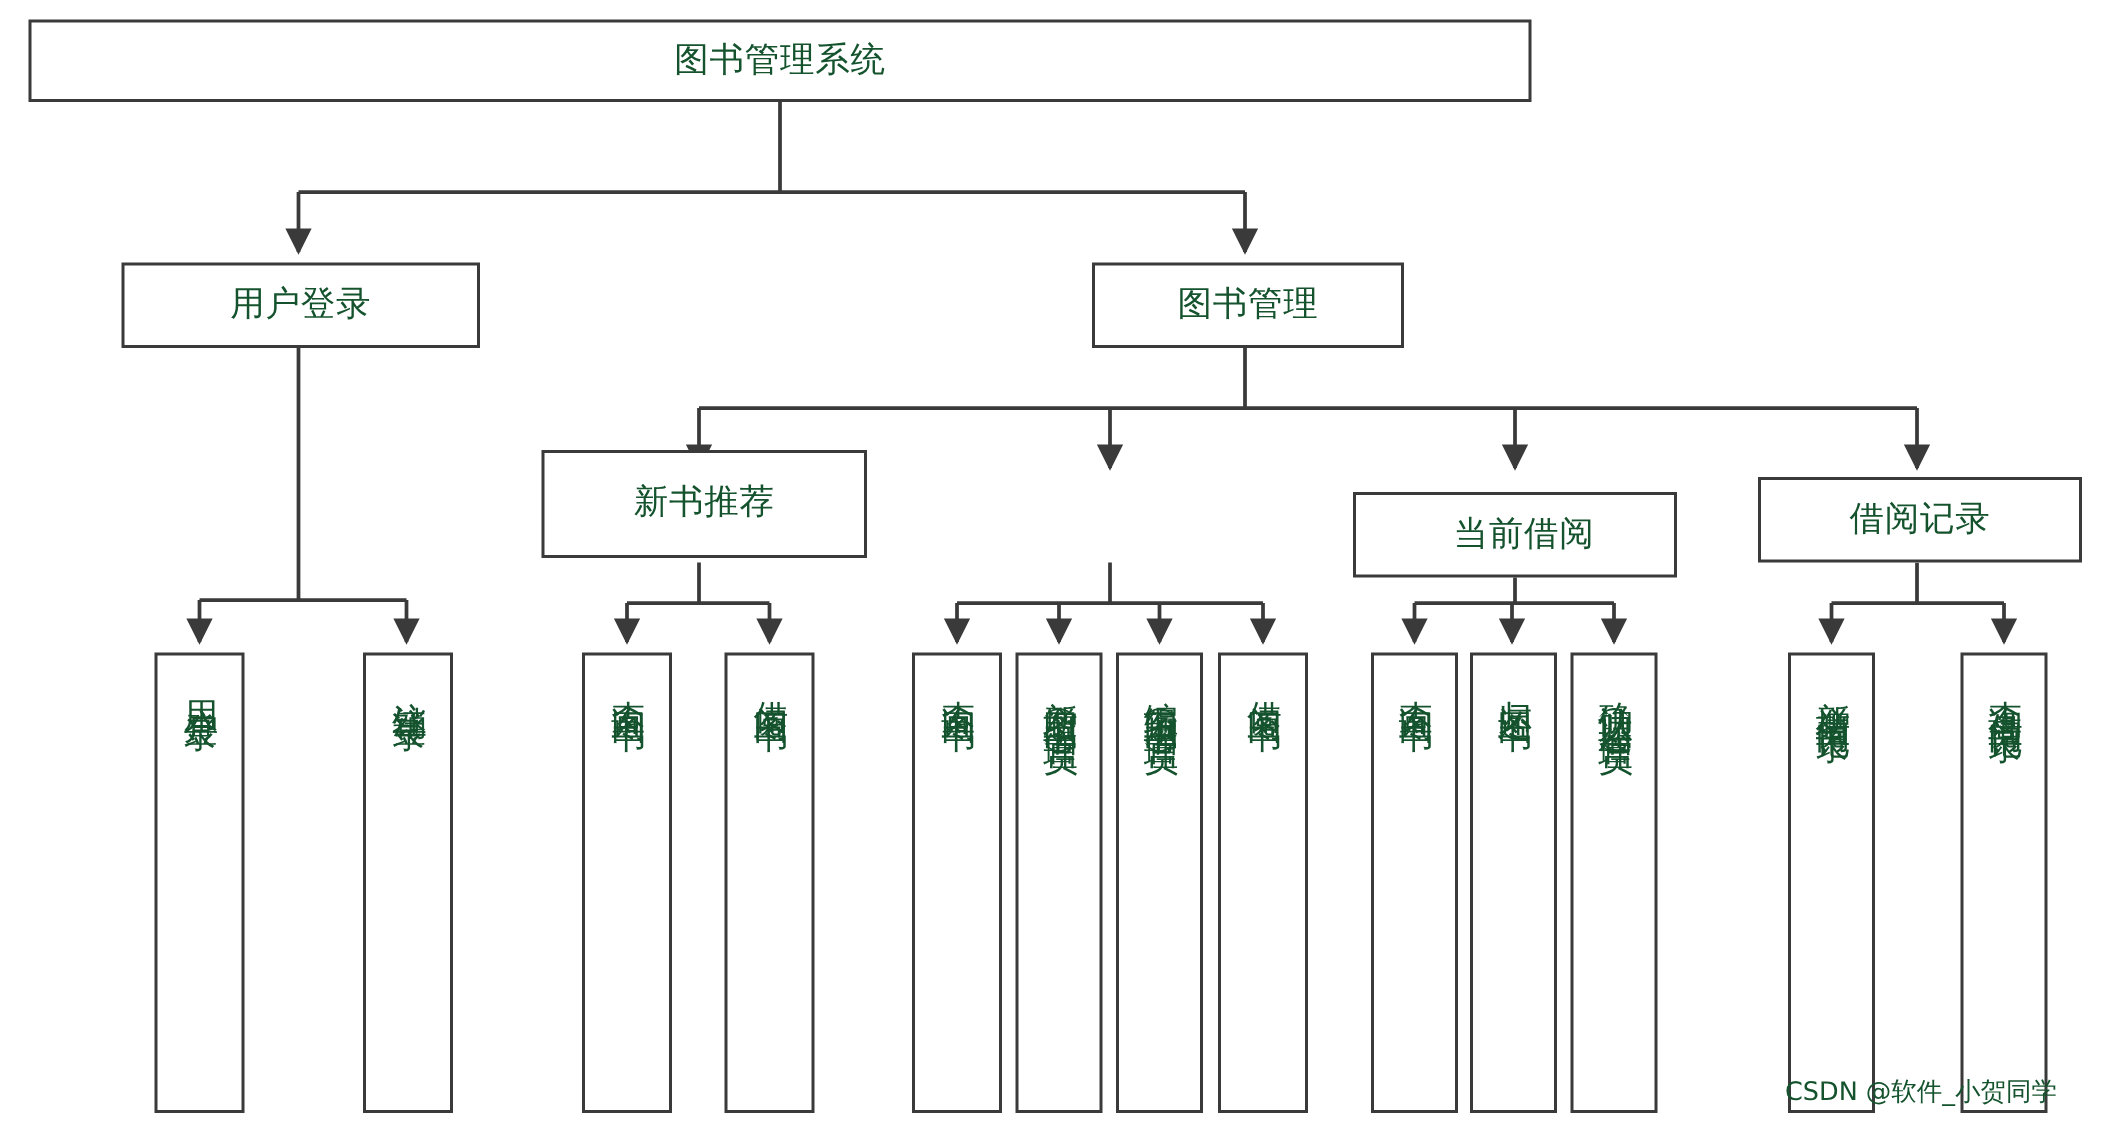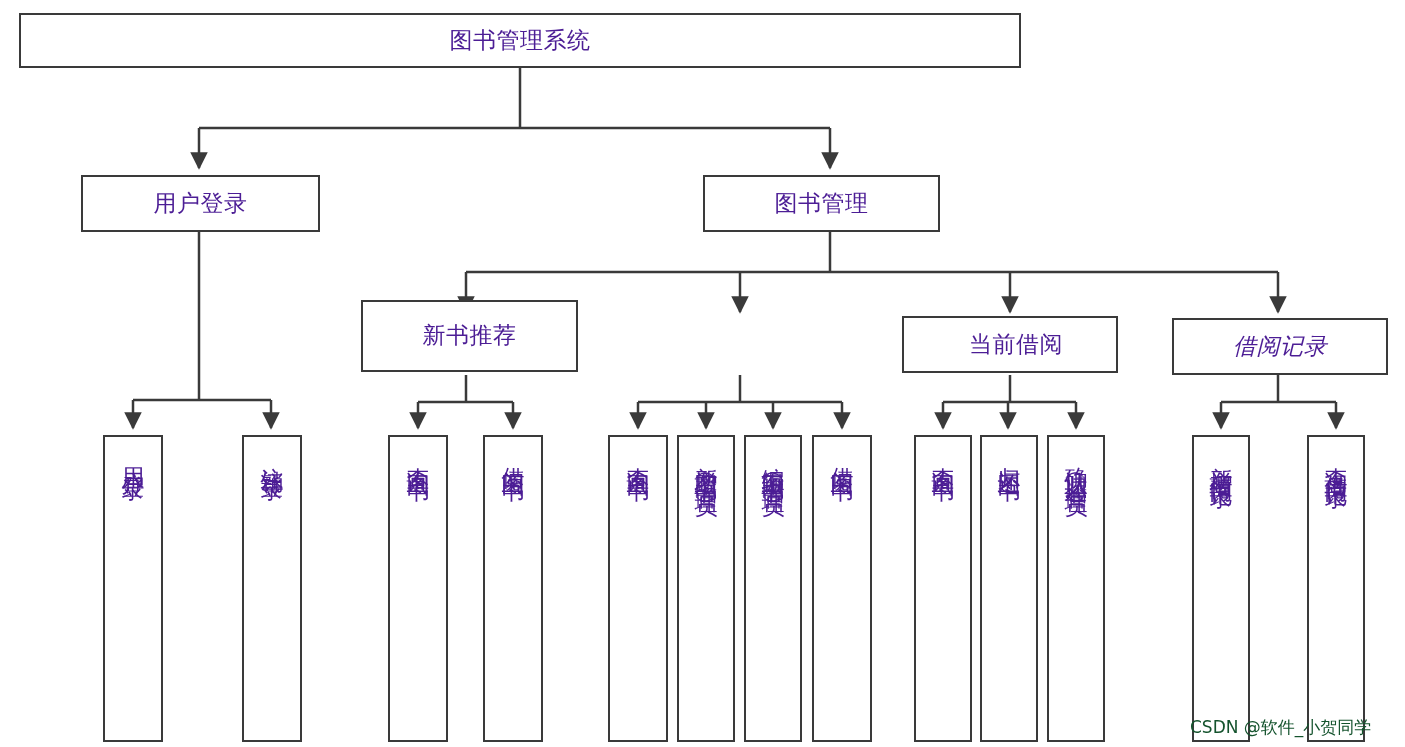--- a/index.html
+++ b/index.html
@@ -32,21 +32,21 @@
     display: flex;
     align-items: center;
     justify-content: center;
     color: #2b2b2b;
     z-index: 3;
   }
   .node .label {
     display: block;
     text-align: center;
     line-height: 1.18;
-    color: #4c1d95;
+    color: #14532d;
     white-space: pre;
   }
   .node.horiz .label {
     font-size: 23px;
     letter-spacing: 0.5px;
   }
   .node.vert {
     align-items: flex-start;
     padding-top: 12px;
   }
@@ -123,31 +123,31 @@
     </g>
   </svg>
 
   <div class="node horiz" style="left:19px; top:13px; width:1002px; height:55px;">
     <span class="label">图书管理系统</span>
   </div>
 
   <div class="node horiz" style="left:81px; top:175px; width:239px; height:57px;">
     <span class="label">用户登录</span>
   </div>
-  <div class="node horiz" style="left:703px; top:175px; width:237px; height:57px;">
+  <div class="node horiz" style="left:728px; top:175px; width:208px; height:57px;">
     <span class="label">图书管理</span>
   </div>
 
   <div class="node horiz" style="left:361px; top:300px; width:217px; height:72px;">
     <span class="label">新书推荐</span>
   </div>
-  <div class="node horiz" style="left:902px; top:316px; width:216px; height:57px;padding-left:12px;">
+  <div class="node horiz" style="left:902px; top:328px; width:216px; height:57px;padding-left:12px;">
     <span class="label">当前借阅</span>
   </div>
-  <div class="node horiz" style="left:1172px; top:318px; width:216px; height:57px;font-style:italic;">
+  <div class="node horiz" style="left:1172px; top:318px; width:216px; height:57px;">
     <span class="label">借阅记录</span>
   </div>
 
   <div class="node vert" style="left:103px; top:435px; width:60px; height:307px;">
     <span class="label">用户登录</span>
   </div>
   <div class="node vert" style="left:242px; top:435px; width:60px; height:307px;">
     <span class="label">注销登录</span>
   </div>
 

